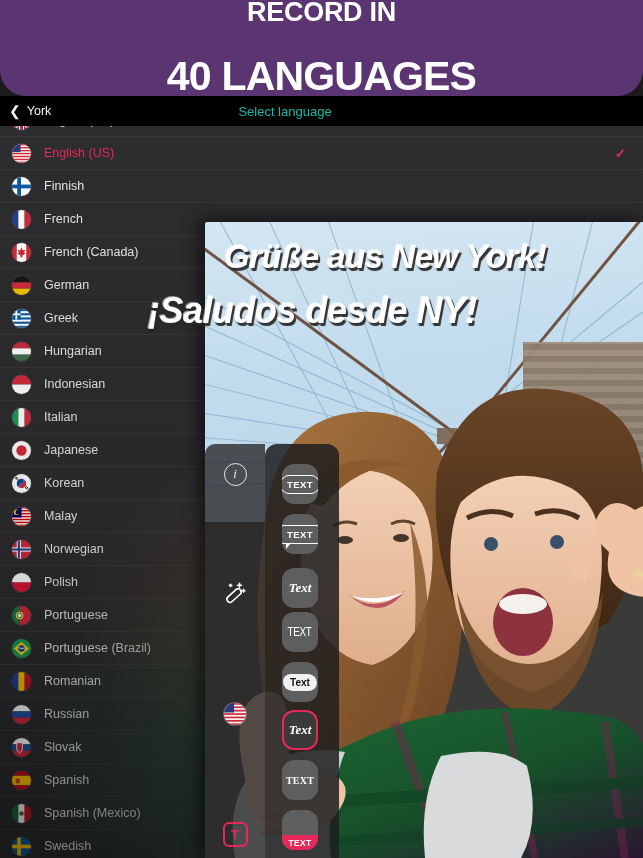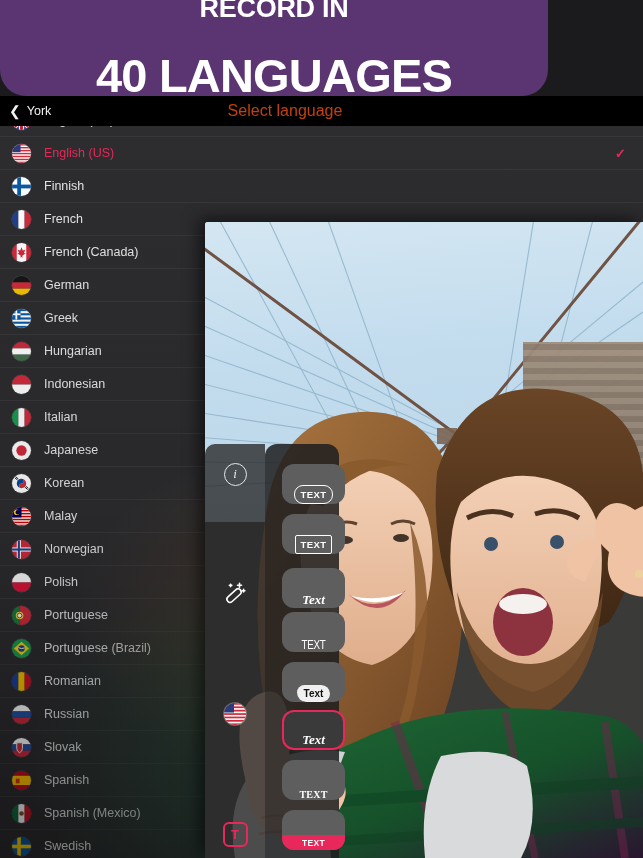--- a/index.html
+++ b/index.html
@@ -12,39 +12,39 @@
   #app {
     position: relative;
     width: 643px; height: 858px;
     background: #1b1b1d;
     overflow: hidden;
   }
 
   
   .promo-banner {
     position: absolute; top: 0; left: 0;
-    width: 548px; height: 96px;
+    width: 643px; height: 96px;
     background: #5b3571;
     border-bottom-left-radius: 26px;
     border-bottom-right-radius: 26px;
     display: flex; flex-direction: column;
     align-items: center; justify-content: center;
     z-index: 40;
   }
   .promo-line1 {
     color: #fff;
     font-size: 27px;
     font-weight: 700;
     letter-spacing: -0.3px;
     line-height: 1.05;
     text-align: center;
   }
   .promo-line2 {
     color: #fff;
-    font-size: 47px;
+    font-size: 41px;
     font-weight: 700;
     letter-spacing: -0.8px;
     line-height: 1.08;
     text-align: center;
     margin-top: 28px;
   }
 
   
   .nav-bar {
     position: absolute; top: 96px; left: 0;
@@ -59,21 +59,21 @@
     cursor: pointer;
   }
   .nav-back .chev {
     font-size: 14px; line-height: 1; color: #f2f2f2;
     transform: translateY(-0.5px);
   }
   .nav-title {
     position: absolute; left: 0; top: 0;
     width: 570px; height: 30px;
     display: flex; align-items: center; justify-content: center;
-    color: #c2410c; font-size: 16px;
+    color: #14b8a6; font-size: 13px;
   }
 
   
   .lang-list {
     position: absolute; top: 114px; left: 0;
     width: 643px; height: 744px;
     background: #2d2d30;
     z-index: 10;
     overflow: hidden;
   }
@@ -209,24 +209,24 @@
     width: 25px; height: 25px; border-radius: 6px;
     border: 2px solid #e8285a;
     color: #e8285a;
     display: flex; align-items: center; justify-content: center;
     font-size: 13px; font-weight: 700;
   }
 
   .style-btn {
     position: absolute;
     left: 17px;
-    width: 63px; height: 40px;
+    width: 36px; height: 40px;
     border-radius: 12px;
     background: #5e5e5e;
-    display: flex; align-items: flex-end; justify-content: center;
+    display: flex; align-items: center; justify-content: center;
     overflow: hidden;
     cursor: pointer;
   }
   .style-btn.selected {
     background: #3a3a3a;
     border: 2px solid #e8285a;
   }
   .sb-label {
     color: #fff; font-size: 9.5px; font-weight: 700; letter-spacing: 0.4px;
   }
@@ -653,20 +653,22 @@
           <path d="M54 612 q22 -6 40 2" stroke="#d6a283" stroke-width="2.5" fill="none"></path>
 
           <path d="M404 330 q-22 -18 -10 -38 q14 -20 36 -4 q22 -14 36 6 q14 -6 22 12 q10 26 -12 50 q-26 28 -56 14 q-22 -10 -16 -40z" fill="#f0c3a4"></path>
           <path d="M398 318 q-26 -4 -34 14 q-8 20 16 28" fill="#f0c3a4"></path>
           <circle cx="434" cy="352" r="4" fill="#e8d49a"></circle>
         </svg>
       </div>
     </div>
   </div>
 
+  <div class="overlay-text ov1">Grüße aus New York!</div>
+  <div class="overlay-text ov2">¡Saludos desde NY!</div>
 
   <div class="tool-col-left">
     <div class="tool-btn" style="top:14px;">
       <div class="info-icon">i</div>
     </div>
     <div class="tool-btn" style="top:132px;">
       <span class="wand">
         <svg width="26" height="26" viewBox="0 0 26 26">
           <g stroke="#ffffff" stroke-width="1.6" fill="none" stroke-linecap="round">
             <rect x="3.5" y="13.5" width="17" height="6.2" rx="3.1" transform="rotate(-42 12 16.5)"></rect>

